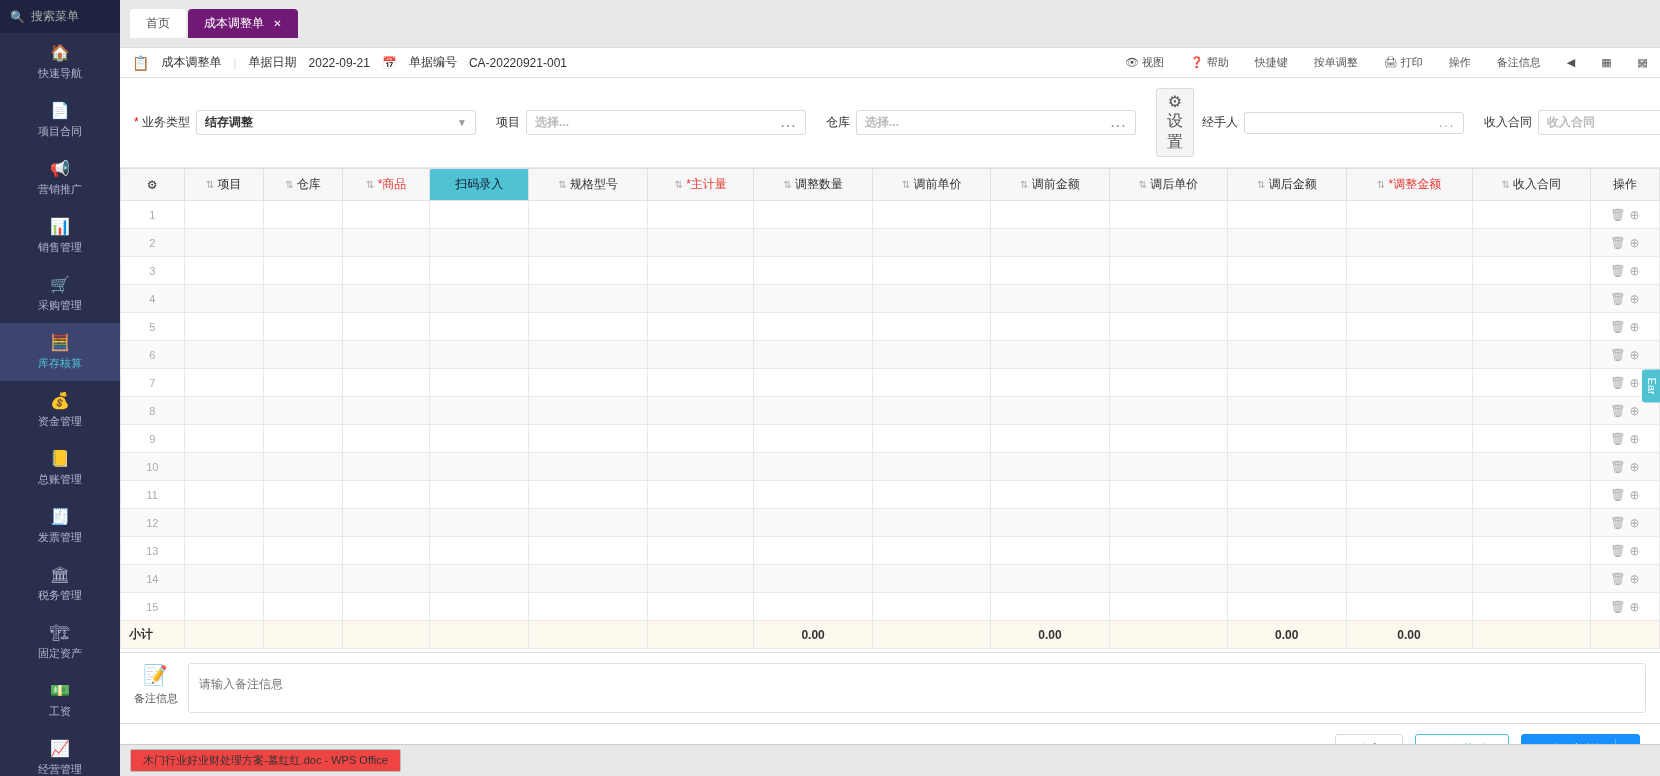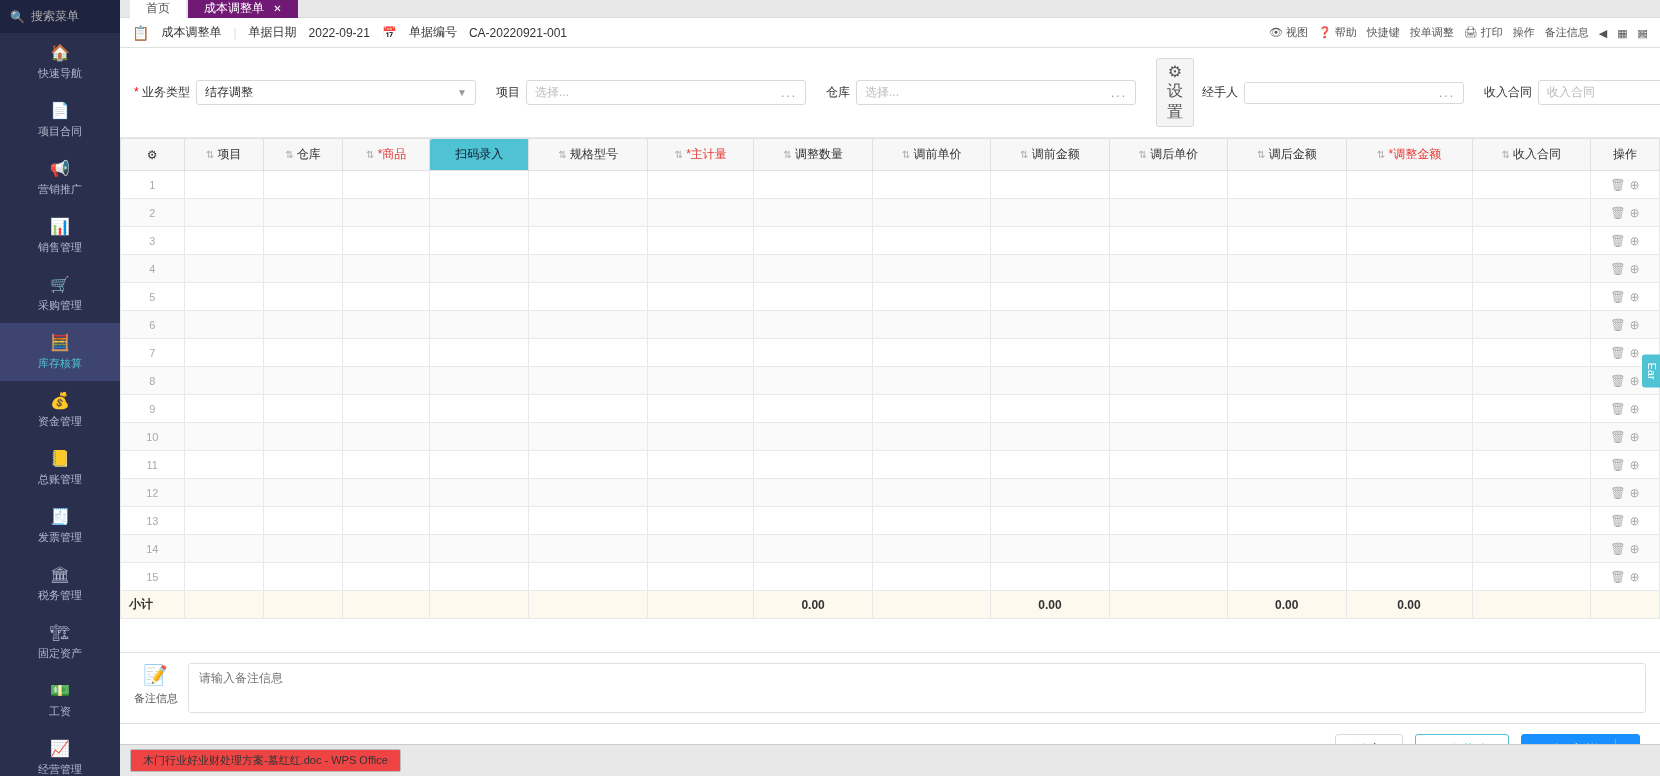--- a/index.html
+++ b/index.html
@@ -47,21 +47,21 @@
       overflow: hidden;
     }
 
     
     .tab-bar {
       display: flex;
       align-items: center;
       background: #e8e8e8;
       border-bottom: 1px solid #ddd;
       padding: 0 10px;
-      height: 18px;
+      height: 48px;
       gap: 2px;
     }
     .tab {
       padding: 6px 16px;
       font-size: 12px;
       cursor: pointer;
       border-radius: 4px 4px 0 0;
       color: #555;
     }
     .tab.active {
@@ -96,22 +96,22 @@
       background: #fff;
       flex-shrink: 0;
     }
     .doc-icon { color: #4fc3d4; font-size: 14px; }
     .toolbar-label { color: #333; font-size: 12px; }
     .toolbar-value { color: #333; font-size: 12px; }
     .toolbar-sep { color: #ddd; }
     .toolbar-right {
       margin-left: auto;
       display: flex;
-      align-items: flex-end;
-      gap: 10px;
+      align-items: center;
+      gap: 26px;
       color: #555;
       font-size: 11px;
     }
     .toolbar-right span { cursor: pointer; }
     .close-btn {
       position: absolute;
       right: 12px;
       top: 8px;
       font-size: 14px;
       color: #888;
@@ -149,21 +149,21 @@
       border-radius: 3px;
       padding: 3px 8px;
       font-size: 12px;
       color: #333;
       min-width: 180px;
       display: flex;
       align-items: center;
       justify-content: space-between;
       background: #fff;
     }
-    .form-input-wide { min-width: 280px; }
+    .form-input-wide { min-width: 280px; font-weight: bold; }
     .form-input .arrow { color: #999; font-size: 10px; }
     .form-input .dots { color: #999; font-size: 12px; letter-spacing: 2px; cursor: pointer; }
     .settings-btn {
       margin-left: auto;
       background: #f5f5f5;
       border: 1px solid #d9d9d9;
       border-radius: 3px;
       padding: 3px 10px;
       font-size: 16px;
       color: #555;
@@ -245,21 +245,21 @@
       align-items: center;
       gap: 4px;
       color: #555;
       font-size: 11px;
     }
     .footer-icon { font-size: 20px; color: #4fc3d4; }
     .footer-textarea {
       flex: 1;
       border: 1px solid #e0e0e0;
       border-radius: 3px;
-      padding: 6px 10px;
+      padding: 12px 10px;
       font-size: 12px;
       color: #be185d;
       height: 50px;
       resize: none;
       outline: none;
     }
 
     
     .bottom-bar {
       border-top: 1px solid #ddd;

